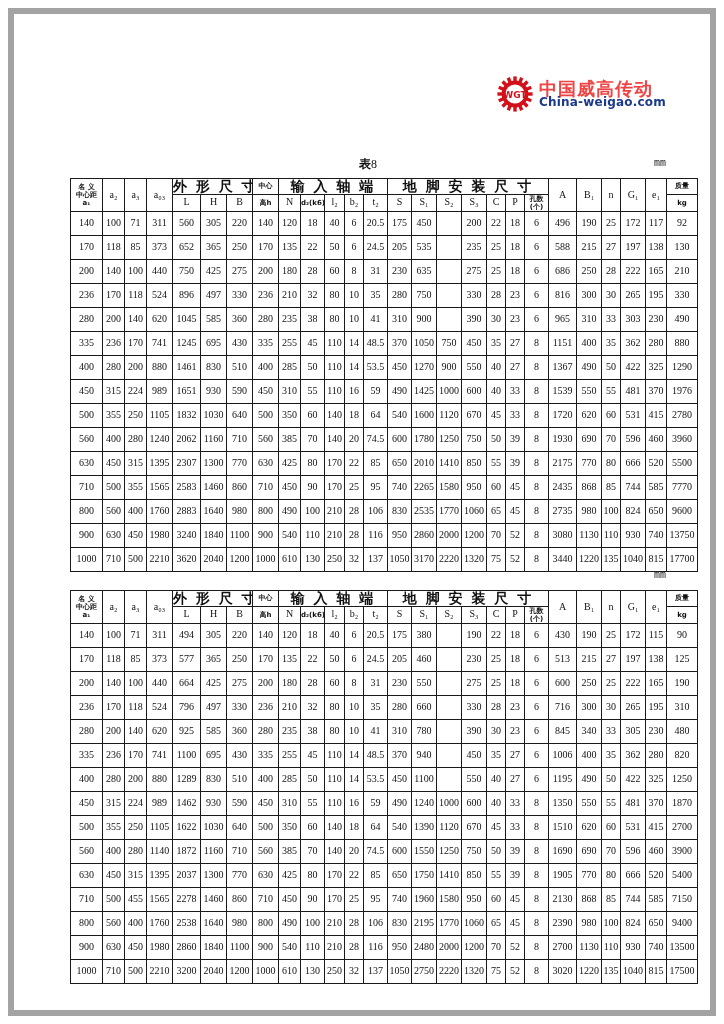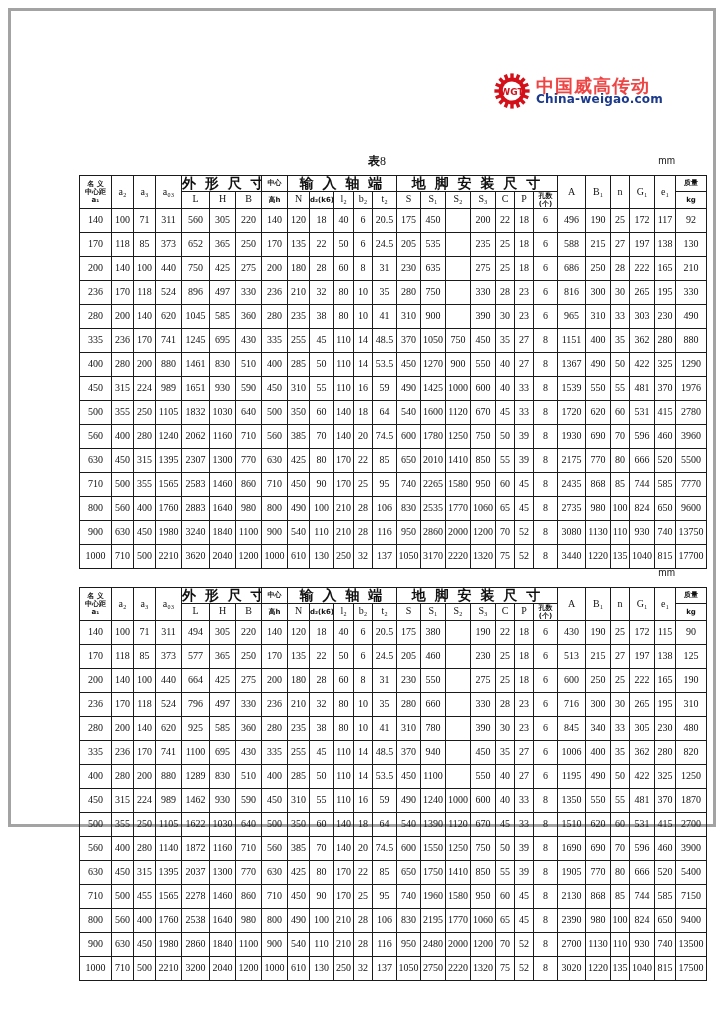--- a/index.html
+++ b/index.html
@@ -13,22 +13,22 @@
     font-family: "Liberation Serif", "DejaVu Serif", serif;
     color: #000;
     position: relative;
     overflow: hidden;
   }
   .page {
     position: absolute;
     left: 8px;
     top: 8px;
     width: 708px;
-    height: 819px;
-    border: 3px solid #a3a3a3;
+    height: 1008px;
+    border: 6px solid #a3a3a3;
     box-sizing: border-box;
     background: #fff;
   }
   .inner {
     position: absolute;
     left: 56px;
     top: 0;
     width: 596px;
     height: 100%;
   }
@@ -59,21 +59,21 @@
   .logo-text-en {
     font-family: "DejaVu Sans", sans-serif;
     font-size: 12px;
     font-weight: bold;
     color: #1b3a8c;
     letter-spacing: 0.2px;
     line-height: 11px;
   }
 
   
-  .table-block { position: absolute; left: 12px; width: 596px; }
+  .table-block { position: absolute; left: 0; width: 596px; }
   .tbl8 { top: 140px; }
   .tbl9 { top: 552px; }
 
   .caption-row {
     position: relative;
     height: 24px;
   }
   .caption {
     position: absolute;
     left: 0; right: 0;
@@ -86,21 +86,21 @@
   }
   .caption .num {
     font-family: "Liberation Serif", serif;
     font-weight: normal;
     font-size: 12px;
   }
   .unit {
     position: absolute;
     right: 0;
     top: 4px;
-    font-family: Liberation Sans, sans-serif;
+    font-family: Liberation Mono, monospace;
     font-size: 10px;
     color: #222;
   }
 
   table.spec {
     border-collapse: collapse;
     width: 596px;
     table-layout: fixed;
     font-family: "Liberation Serif", "DejaVu Serif", serif;
     font-size: 9px;

